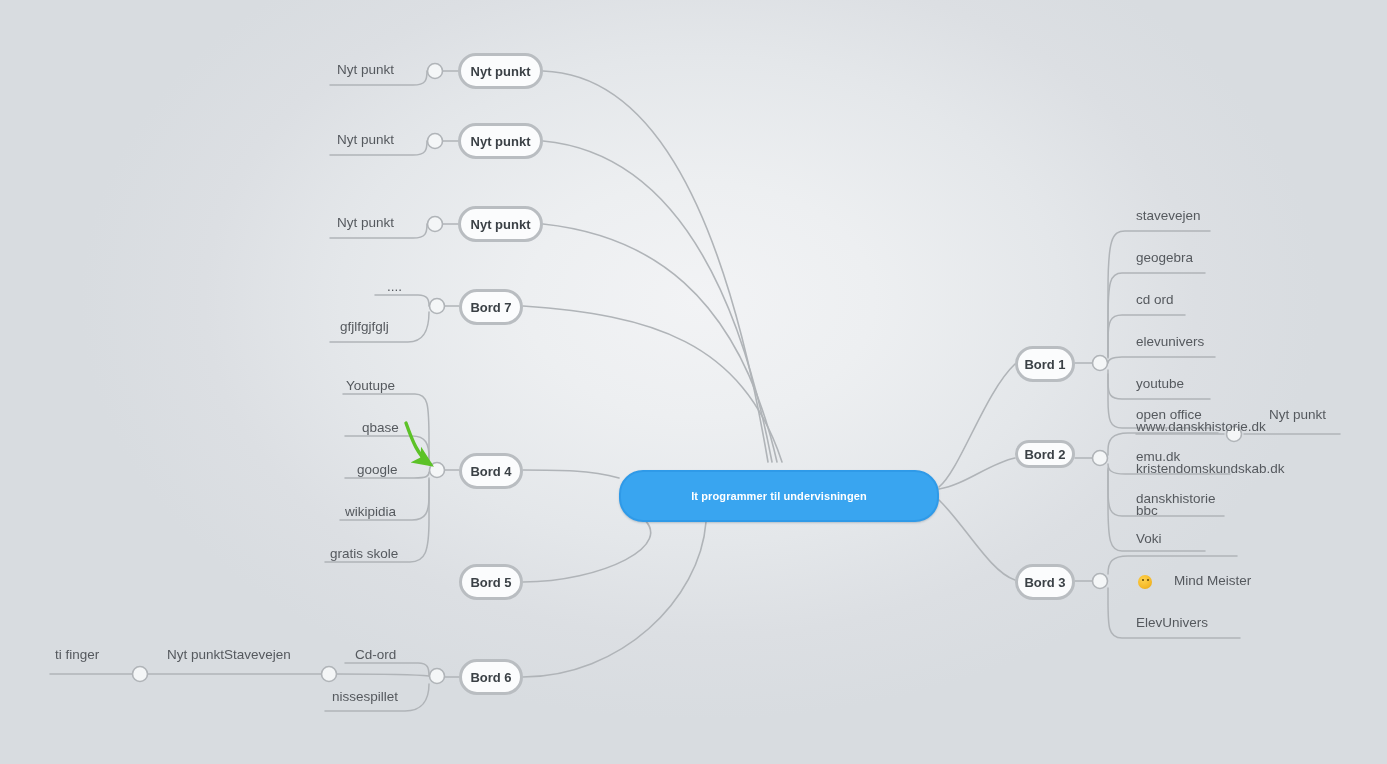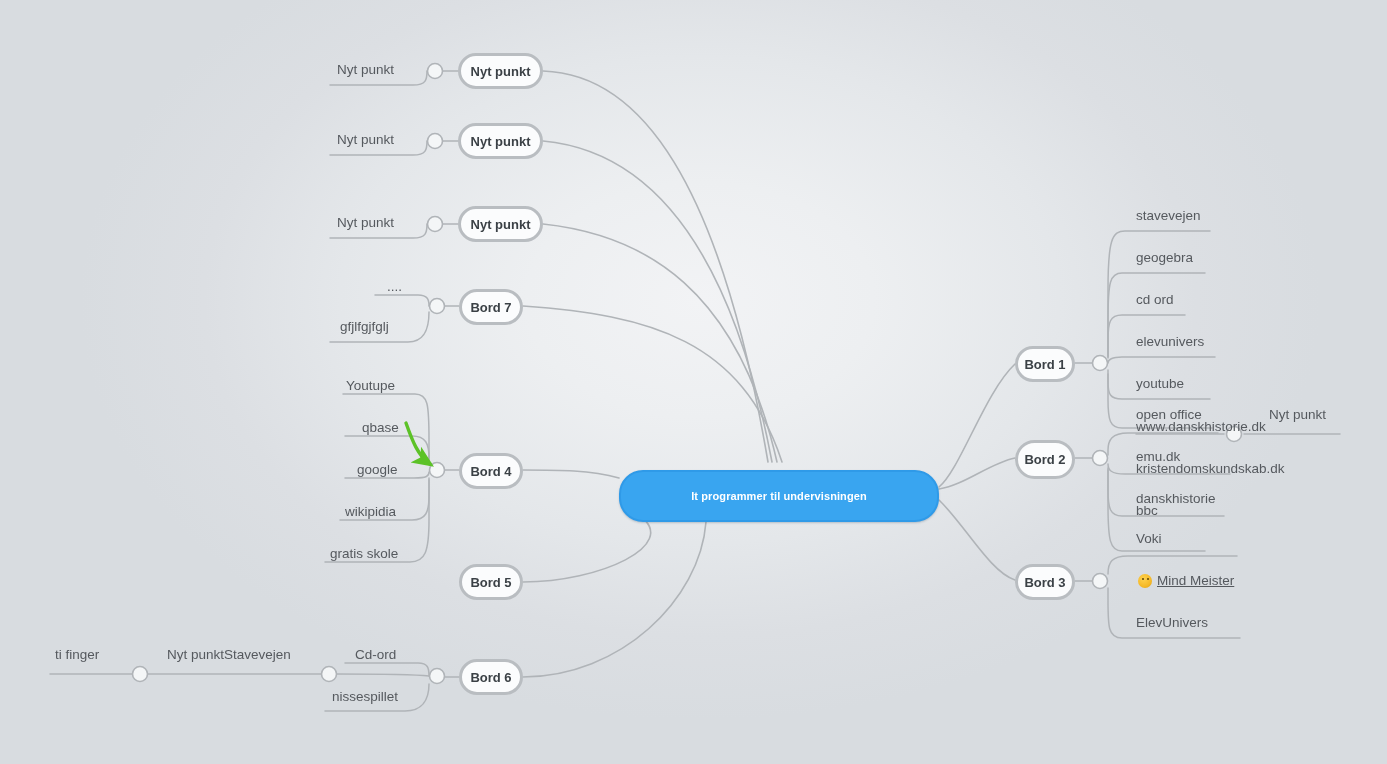--- a/index.html
+++ b/index.html
@@ -73,23 +73,22 @@
   .leaf-label {
     position: absolute;
     color: #55595e;
     font-size: 13.5px;
     font-weight: normal;
     white-space: nowrap;
     line-height: 16px;
   }
   .leaf-label.emoji-label {
     display: flex;
-    align-items: center;
-    gap: 5px;
-    text-decoration: underline;
+    align-items: flex-end;
+    gap: 22px;
   }
   .emoji-glyph {
     display: inline-block;
     width: 14px;
     height: 14px;
     border-radius: 50%;
     background: radial-gradient(circle at 40% 35%, #ffd24d 0%, #f5b928 60%, #dd9d10 100%);
     position: relative;
     flex: none;
   }
@@ -227,21 +226,21 @@
   <div class="pill-node" style="left:459px; top:564px; width:64px; height:36px;">
     <span>Bord 5</span>
   </div>
   <div class="pill-node" style="left:459px; top:659px; width:64px; height:36px;">
     <span>Bord 6</span>
   </div>
 
   <div class="pill-node" style="left:1015px; top:346px; width:60px; height:36px;">
     <span>Bord 1</span>
   </div>
-  <div class="pill-node" style="left:1015px; top:440px; width:60px; height:39px;">
+  <div class="pill-node" style="left:1015px; top:440px; width:60px; height:28px;">
     <span>Bord 2</span>
   </div>
   <div class="pill-node" style="left:1015px; top:564px; width:60px; height:36px;">
     <span>Bord 3</span>
   </div>
 
   <div class="leaf-label" style="left:337px; top:62px;">Nyt punkt</div>
   <div class="leaf-label" style="left:337px; top:132px;">Nyt punkt</div>
   <div class="leaf-label" style="left:337px; top:215px;">Nyt punkt</div>
 

